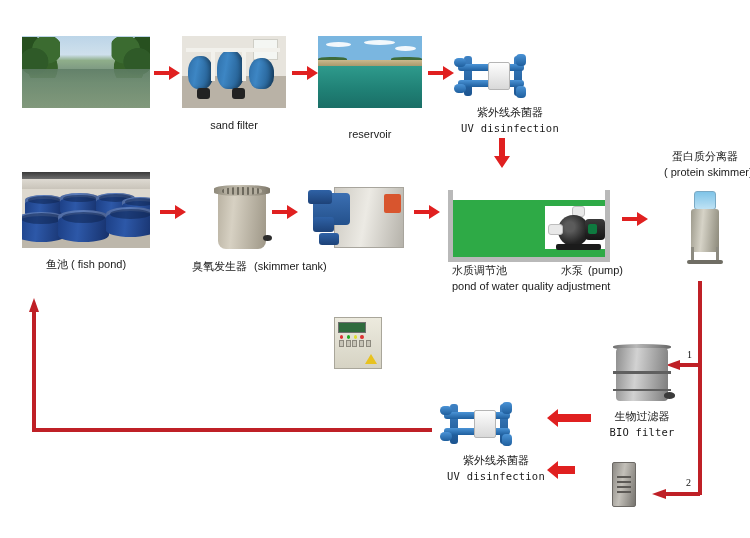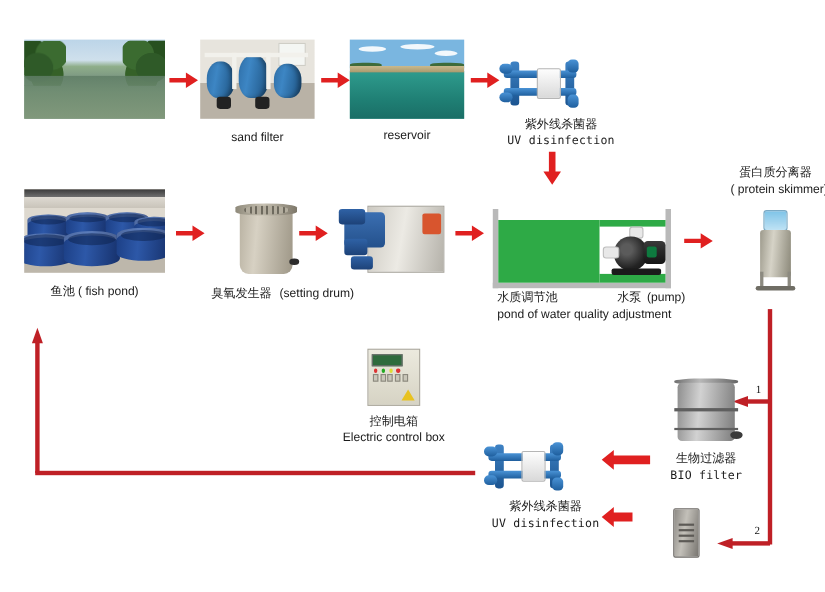--- a/index.html
+++ b/index.html
@@ -317,21 +317,21 @@
   <div class="node" style="left:318px; top:36px; width:104px;">
     <div class="thumb pic-reservoir" style="height:72px;">
       <div class="cloud" style="left:8%; top:8%; width:24%;"></div>
       <div class="cloud" style="left:44%; top:5%; width:30%;"></div>
       <div class="cloud" style="left:74%; top:14%; width:20%;"></div>
       <div class="treeline" style="left:0; width:28%;"></div>
       <div class="treeline" style="right:0; width:30%;"></div>
       <div class="bank"></div>
       <div class="water"></div>
     </div>
-    <div class="caption" style="margin-top:9px;">
+    <div class="caption" style="margin-top:20px;">
       <span>reservoir</span>
     </div>
   </div>
 
   <div class="arrow" style="left:428px; top:64px;">
     <svg width="26" height="18" viewBox="0 0 26 18">
         <path d="M0 7h15V2l11 7-11 7v-5H0z" fill="#e02020"></path>
       </svg>
   </div>
 
@@ -398,21 +398,21 @@
 
   <div class="node" style="left:192px; top:182px; width:100px;">
     <div class="pic-settingtank" style="position:relative; height:70px;">
       <div class="body"></div>
       <div class="top"></div>
       <div class="coil"></div>
       <div class="knob"></div>
     </div>
     <div class="caption" style="margin-top:8px;">
       <span class="cn">臭氧发生器</span>
-      <span style="margin-left:4px;">(setting drum)</span>
+      <span style="margin-left:4px;">(skimmer tank)</span>
     </div>
   </div>
 
   <div class="arrow" style="left:272px; top:203px;">
     <svg width="26" height="18" viewBox="0 0 26 18">
         <path d="M0 7h15V2l11 7-11 7v-5H0z" fill="#e02020"></path>
       </svg>
   </div>
 
   <div class="node" style="left:302px; top:180px; width:108px;">
@@ -557,19 +557,15 @@
       <div class="lamp" style="left:30%; background:#2a2;"></div>
       <div class="lamp" style="left:42%; background:#dd3;"></div>
       <div class="lamp" style="left:54%; background:#d33;"></div>
       <div class="sw" style="left:16%;"></div>
       <div class="sw" style="left:28%;"></div>
       <div class="sw" style="left:40%;"></div>
       <div class="sw" style="left:52%;"></div>
       <div class="sw" style="left:64%;"></div>
       <div class="warn"></div>
     </div>
-    <div class="caption" style="margin-top:6px;">
-      <div class="cn">控制电箱</div>
-      <div style="margin-top:2px;">Electric control box</div>
-    </div>
   </div>
 
 </div>
 
 </body></html>

